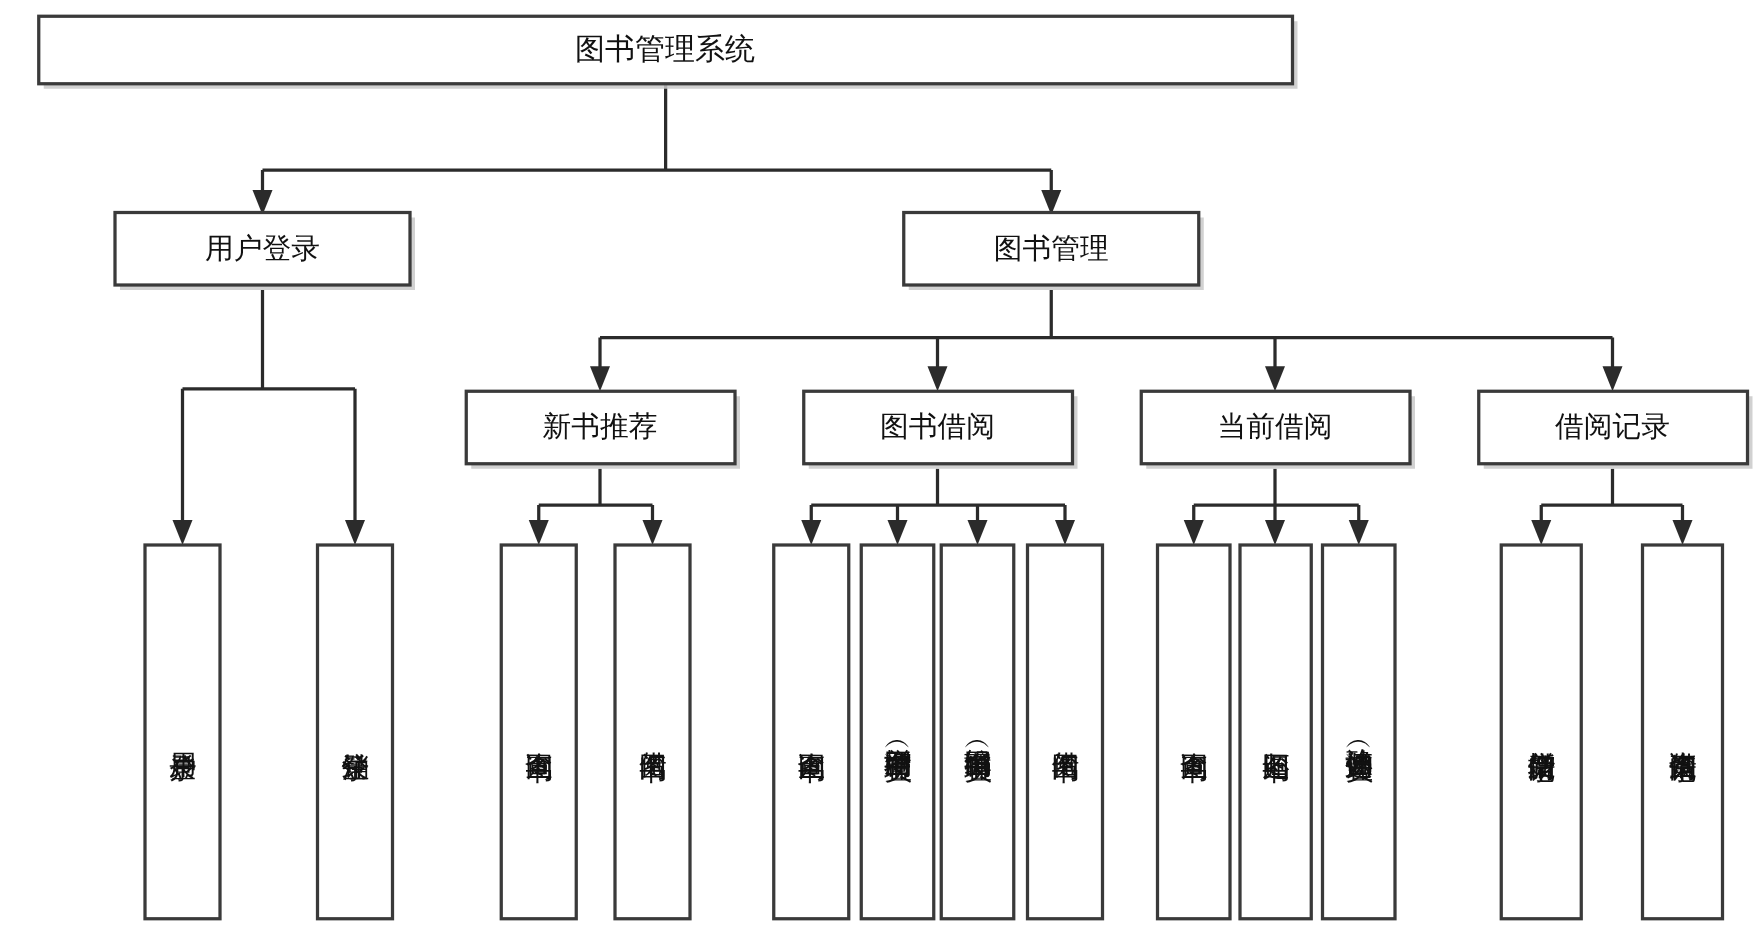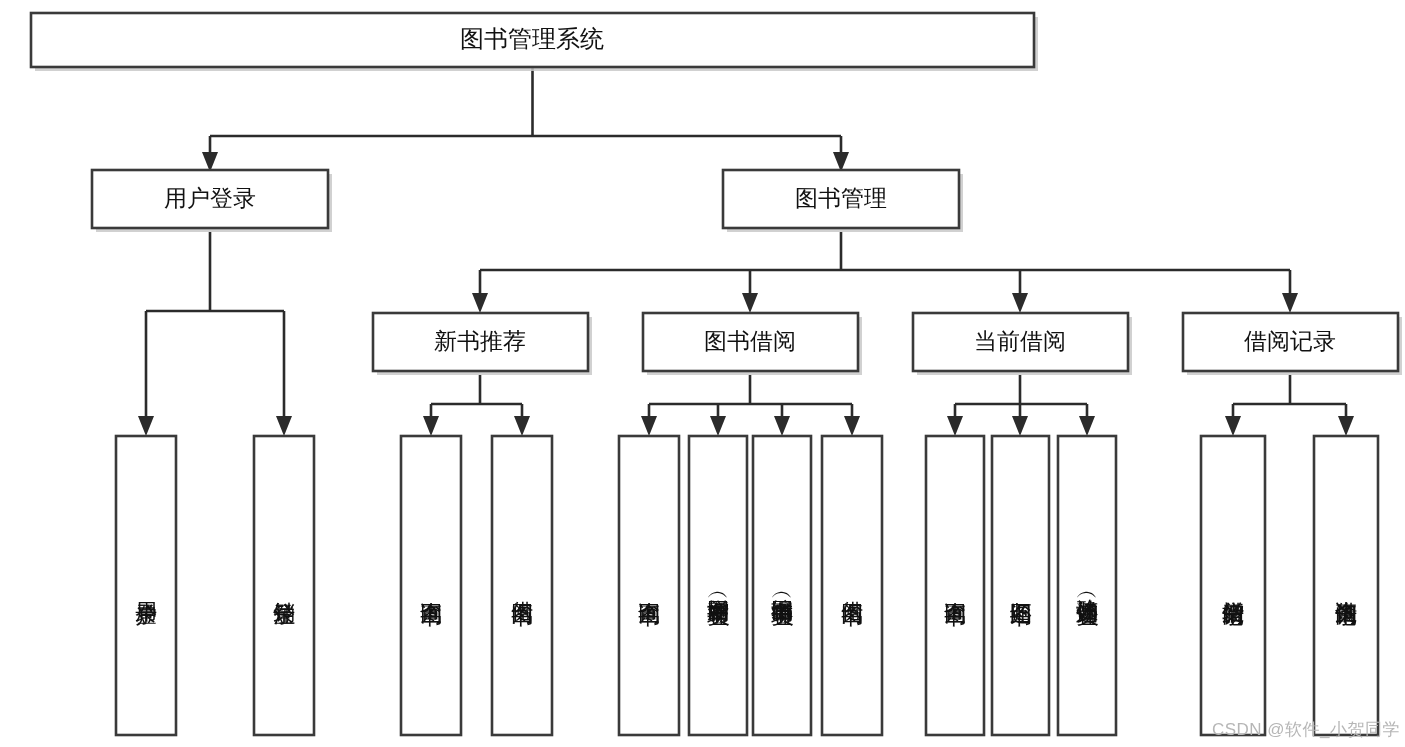--- a/index.html
+++ b/index.html
@@ -259,15 +259,14 @@
     <span class="leaf-label">确认归还（管理员）</span>
   </div>
 
   <div class="leaf-label-wrap" style="left:1190px; top:436px; width:64px; height:299px;">
     <span class="leaf-label">新增借阅记录</span>
   </div>
   <div class="leaf-label-wrap" style="left:1303px; top:436px; width:64px; height:299px;">
     <span class="leaf-label">查询借阅记录</span>
   </div>
 
-  <div class="watermark">CSDN @软件_小贺同学</div>
 
 </div>
 
 </body></html>

